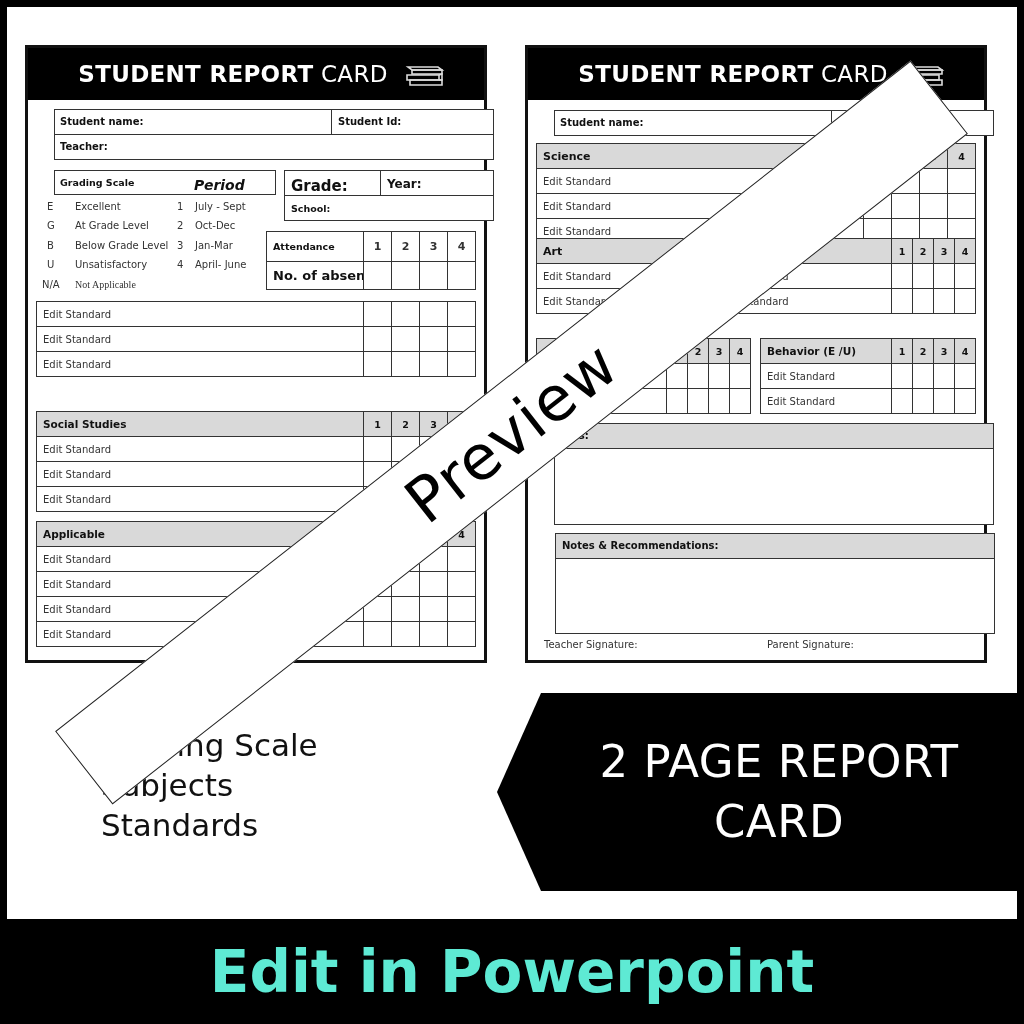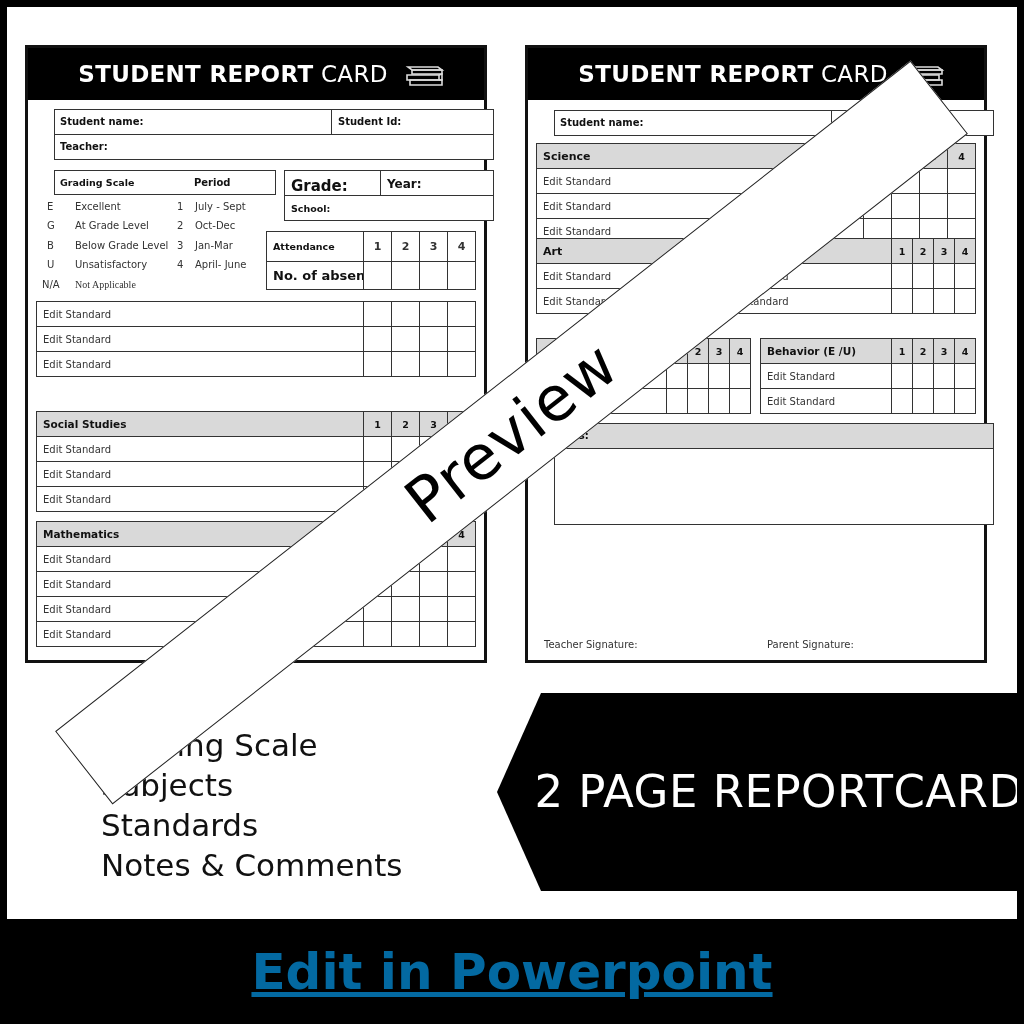--- a/index.html
+++ b/index.html
@@ -26,25 +26,25 @@
   table.grid tr.hd td { background: #d9d9d9; font-weight: bold; color: #111; font-size: 10.5px; }
   table.grid td.n { text-align: center; padding: 0; width: 28px; font-size: 9px; font-weight: bold; }
   table.grid tr.hd td.n { font-size: 9.5px; }
 
   .ribbon { position: absolute; left: 511px; top: 432px; width: 1087px; height: 93px; margin-left: -543px; margin-top: -46px; background: #fff; border: 1px solid #222; transform: rotate(-38.1deg); display: flex; align-items: center; justify-content: center; }
   .ribbon span { font-size: 62px; color: #000; font-family: "DejaVu Sans", sans-serif; letter-spacing: 1px; }
 
   .features { position: absolute; left: 101px; top: 725px; font-family: "DejaVu Sans", sans-serif; font-size: 31px; line-height: 40px; color: #111; }
   .features div { white-space: nowrap; }
 
-  .banner { position: absolute; left: 497px; top: 693px; width: 520px; height: 198px; background: #000; clip-path: polygon(44px 0, 100% 0, 100% 100%, 44px 100%, 0 50%); display: flex; align-items: center; justify-content: center; padding-left: 44px; }
+  .banner { position: absolute; left: 497px; top: 693px; width: 520px; height: 198px; background: #000; clip-path: polygon(44px 0, 100% 0, 100% 100%, 44px 100%, 0 50%); display: flex; flex-direction: column; align-items: center; justify-content: center; padding-left: 44px; }
   .banner div { color: #fff; font-size: 45px; line-height: 60px; white-space: nowrap; letter-spacing: 0.5px; }
 
   .footer { position: absolute; left: 0; top: 919px; width: 1024px; height: 105px; background: #000; display: flex; align-items: center; justify-content: center; }
-  .footer span { color: #0369a1; font-size: 50px; font-weight: bold; font-family: "DejaVu Sans", sans-serif; text-decoration: underline; }
+  .footer span { color: #5eead4; font-size: 58px; font-weight: bold; font-family: "DejaVu Sans", sans-serif; }
 </style>
 </head>
 <body>
 
 <div class="frame"></div>
 
 <div class="card left">
   <div class="card-head">
     <div class="card-title">
       <b>STUDENT REPORT</b>
@@ -64,21 +64,21 @@
   <div class="box" style="left:8px; top:61px; width:440px; height:51px;">
     <div style="position:absolute; left:0; top:24px; width:100%; border-top:1.5px solid #333;"></div>
     <div style="position:absolute; left:276px; top:0; height:24px; border-left:1.5px solid #333;"></div>
     <span class="lbl" style="left:5px; top:6px;">Student name:</span>
     <span class="lbl" style="left:283px; top:6px;">Student Id:</span>
     <span class="lbl" style="left:5px; top:31px;">Teacher:</span>
   </div>
 
   <div class="box" style="left:8px; top:122px; width:222px; height:25px;">
     <span class="lbl" style="left:5px; top:6px; font-size:9.5px;">Grading Scale</span>
-    <span class="lbl" style="left:139px; top:6px; font-size:10px;">Period</span>
+    <span class="lbl" style="left:139px; top:6px; font-size:14px;font-style:italic;">Period</span>
   </div>
   <div>
     <span class="txt" style="left:19px; top:153px;">E</span>
     <span class="txt" style="left:47px; top:153px;">Excellent</span>
     <span class="txt" style="left:19px; top:172px;">G</span>
     <span class="txt" style="left:47px; top:172px;">At Grade Level</span>
     <span class="txt" style="left:19px; top:192px;">B</span>
     <span class="txt" style="left:47px; top:192px;">Below Grade Level</span>
     <span class="txt" style="left:19px; top:211px;">U</span>
     <span class="txt" style="left:47px; top:211px;">Unsatisfactory</span>
@@ -178,21 +178,21 @@
           <td class="n"></td>
           <td class="n"></td>
           <td class="n"></td>
         </tr>
   </tbody>
     </table>
 
   <table class="grid" style="left:8px; top:473px; width:440px;">
     <tbody>
         <tr class="hd">
-          <td>Mathematics</td>
+          <td>Applicable</td>
           <td class="n">1</td>
           <td class="n">2</td>
           <td class="n">3</td>
           <td class="n">4</td>
         </tr>
     <tr>
           <td>Edit Standard</td>
           <td class="n"></td>
           <td class="n"></td>
           <td class="n"></td>
@@ -356,30 +356,33 @@
           <td class="n"></td>
         </tr>
   </tbody>
     </table>
 
   <div class="box" style="left:8px; top:375px; width:440px; height:102px;">
     <div style="position:absolute; left:0; top:0; right:0; height:25px; background:#d9d9d9; border-bottom:1.5px solid #333;"></div>
     <span class="lbl" style="left:5px; top:6px;">ents:</span>
   </div>
 
+  <div class="box" style="left:9px; top:485px; width:440px; height:101px;">
+    <div style="position:absolute; left:0; top:0; right:0; height:25px; background:#d9d9d9; border-bottom:1.5px solid #333;"></div>
+    <span class="lbl" style="left:6px; top:6px;">Notes &amp; Recommendations:</span>
+  </div>
 
   <span class="txt" style="left:16px; top:591px;text-align:center;">Teacher Signature:</span>
   <span class="txt" style="left:239px; top:591px;">Parent Signature:</span>
 </div>
 
 <div class="features">
   <div style="padding-left:0;">Grading Scale</div>
   <div>Subjects</div>
   <div>Standards</div>
-  <div>Notes &amp; Comments</div>
 </div>
 
 <div class="banner">
   <div>2 PAGE REPORT</div>
   <div>CARD</div>
 </div>
 
 <div class="ribbon">
   <span>Preview</span>
 </div>

